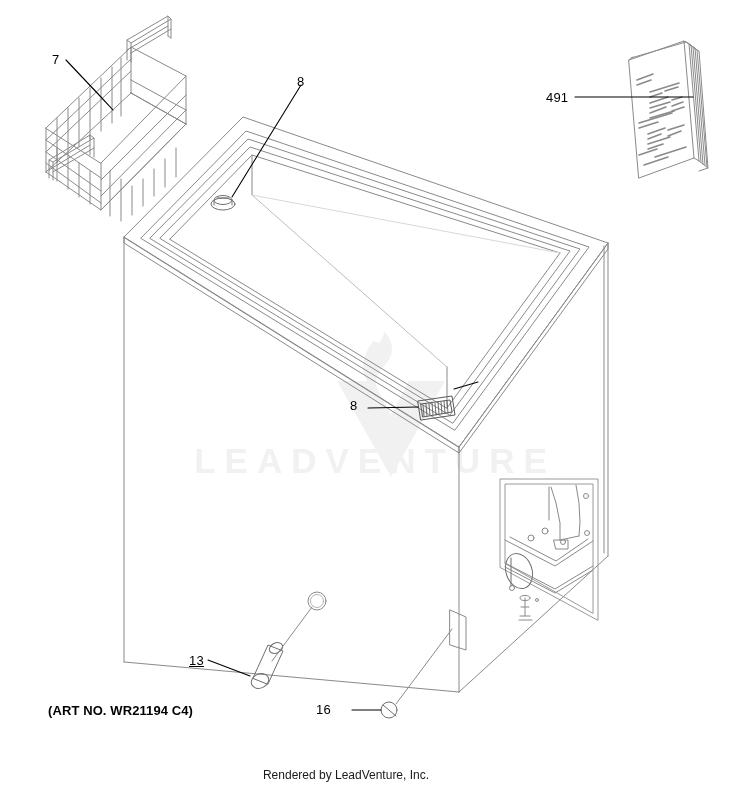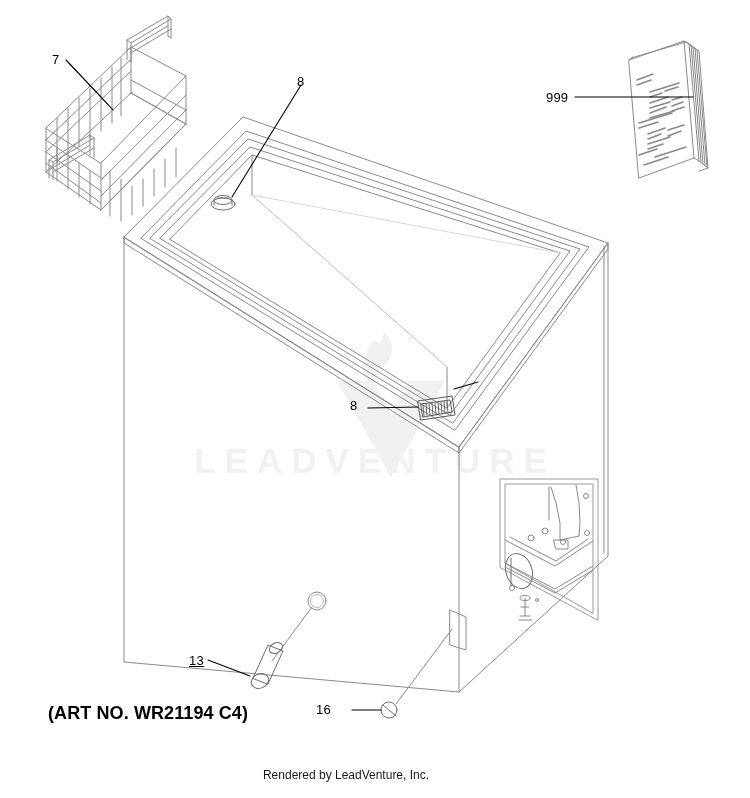--- a/index.html
+++ b/index.html
@@ -14,21 +14,21 @@
     position:absolute;
     font-family:"Liberation Sans", sans-serif;
     font-size:13px;
     color:#000;
     letter-spacing:0.2px;
     white-space:nowrap;
   }
   #art-no{
     position:absolute;left:48px;top:703px;
     font-family:"Liberation Sans", sans-serif;
-    font-size:18px;font-weight:bold;color:#000;
+    font-size:13px;font-weight:bold;color:#000;
     letter-spacing:0.1px;white-space:nowrap;
   }
   #footer-credit{
     position:absolute;left:0;top:768px;width:692px;
     text-align:center;
     font-family:"Liberation Sans", sans-serif;
     font-size:12px;color:#1a1a1a;
     white-space:nowrap;
   }
   .wm-text{
@@ -295,21 +295,21 @@
         <path d="M272 661 L312 607"></path>
         <path d="M396 704 L452 629"></path>
       </g>
     </g>
   </svg>
 
   <div class="callout" style="left:52px;top:52px;">7</div>
 
   <div class="callout" style="left:297px;top:74px;">8</div>
 
-  <div class="callout" style="left:546px;top:90px;">999</div>
+  <div class="callout" style="left:546px;top:90px;">491</div>
 
   <div class="callout" style="left:350px;top:398px;">8</div>
 
   <div class="callout" style="left:189px;top:653px;text-decoration:underline;">13</div>
 
   <div class="callout" style="left:316px;top:702px;">16</div>
 
   <div id="art-no">(ART NO. WR21194 C4)</div>
 
   <div id="footer-credit">Rendered by LeadVenture, Inc.</div>

